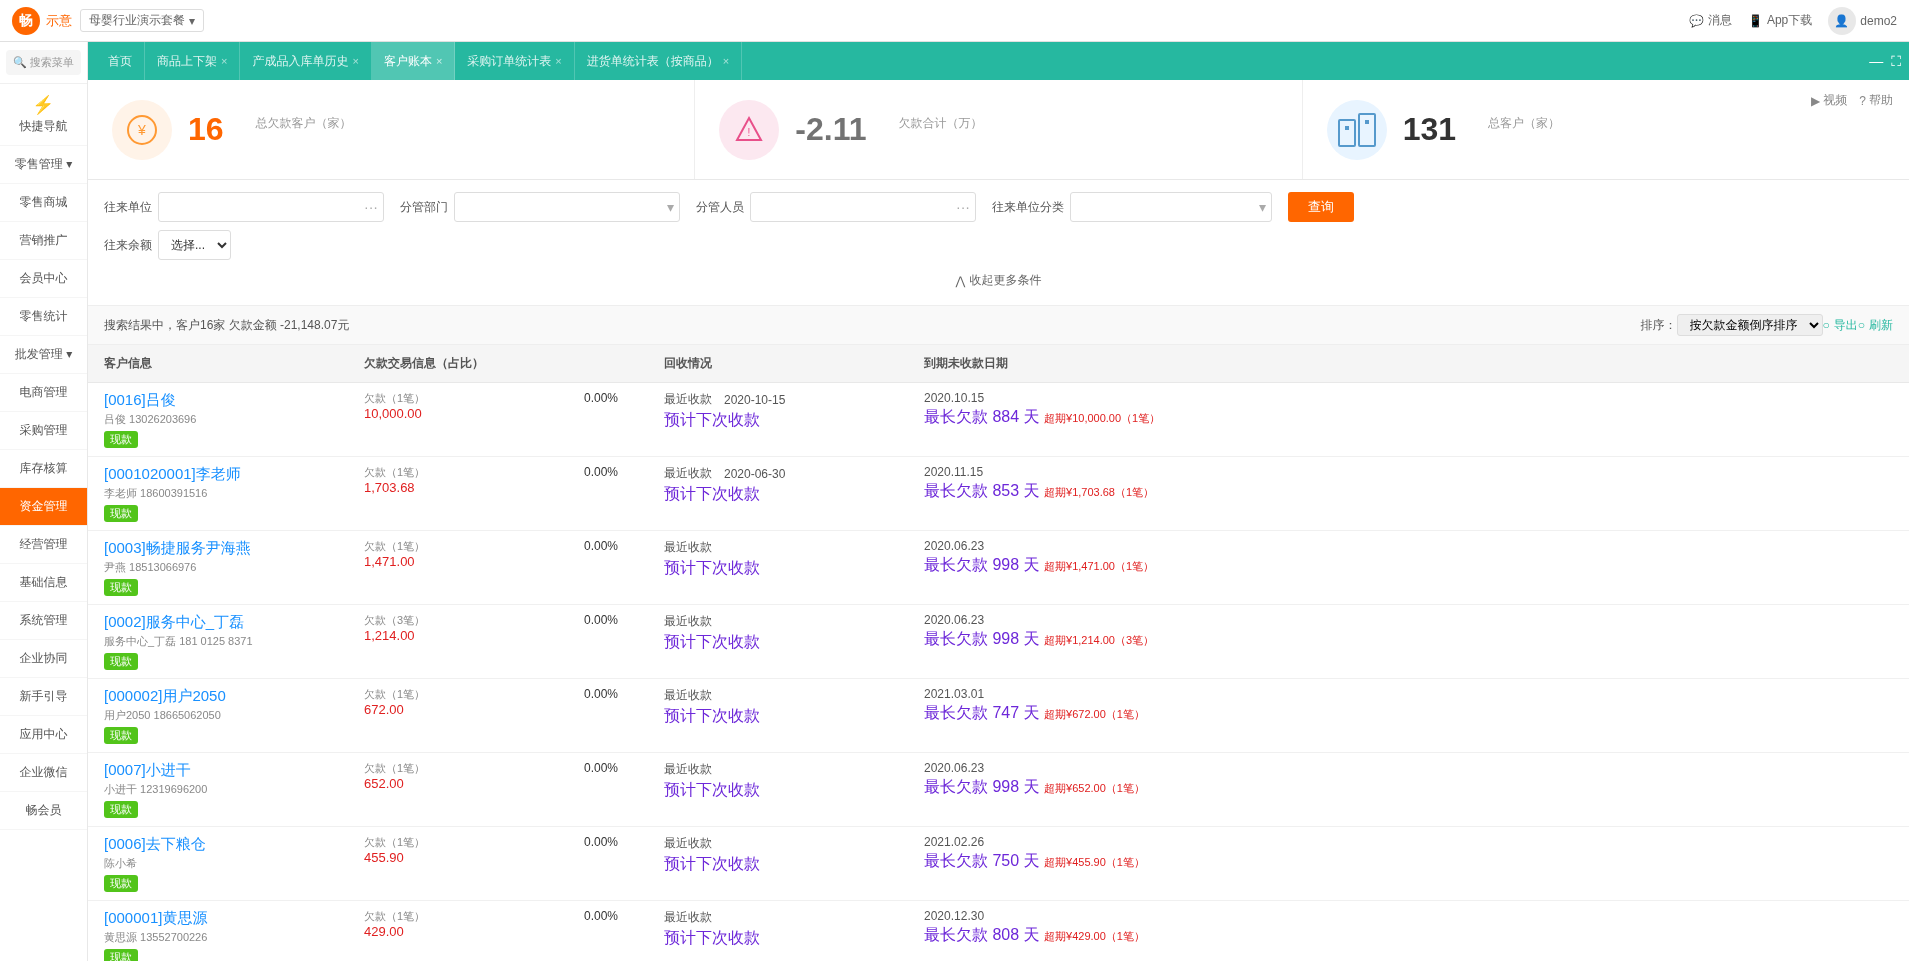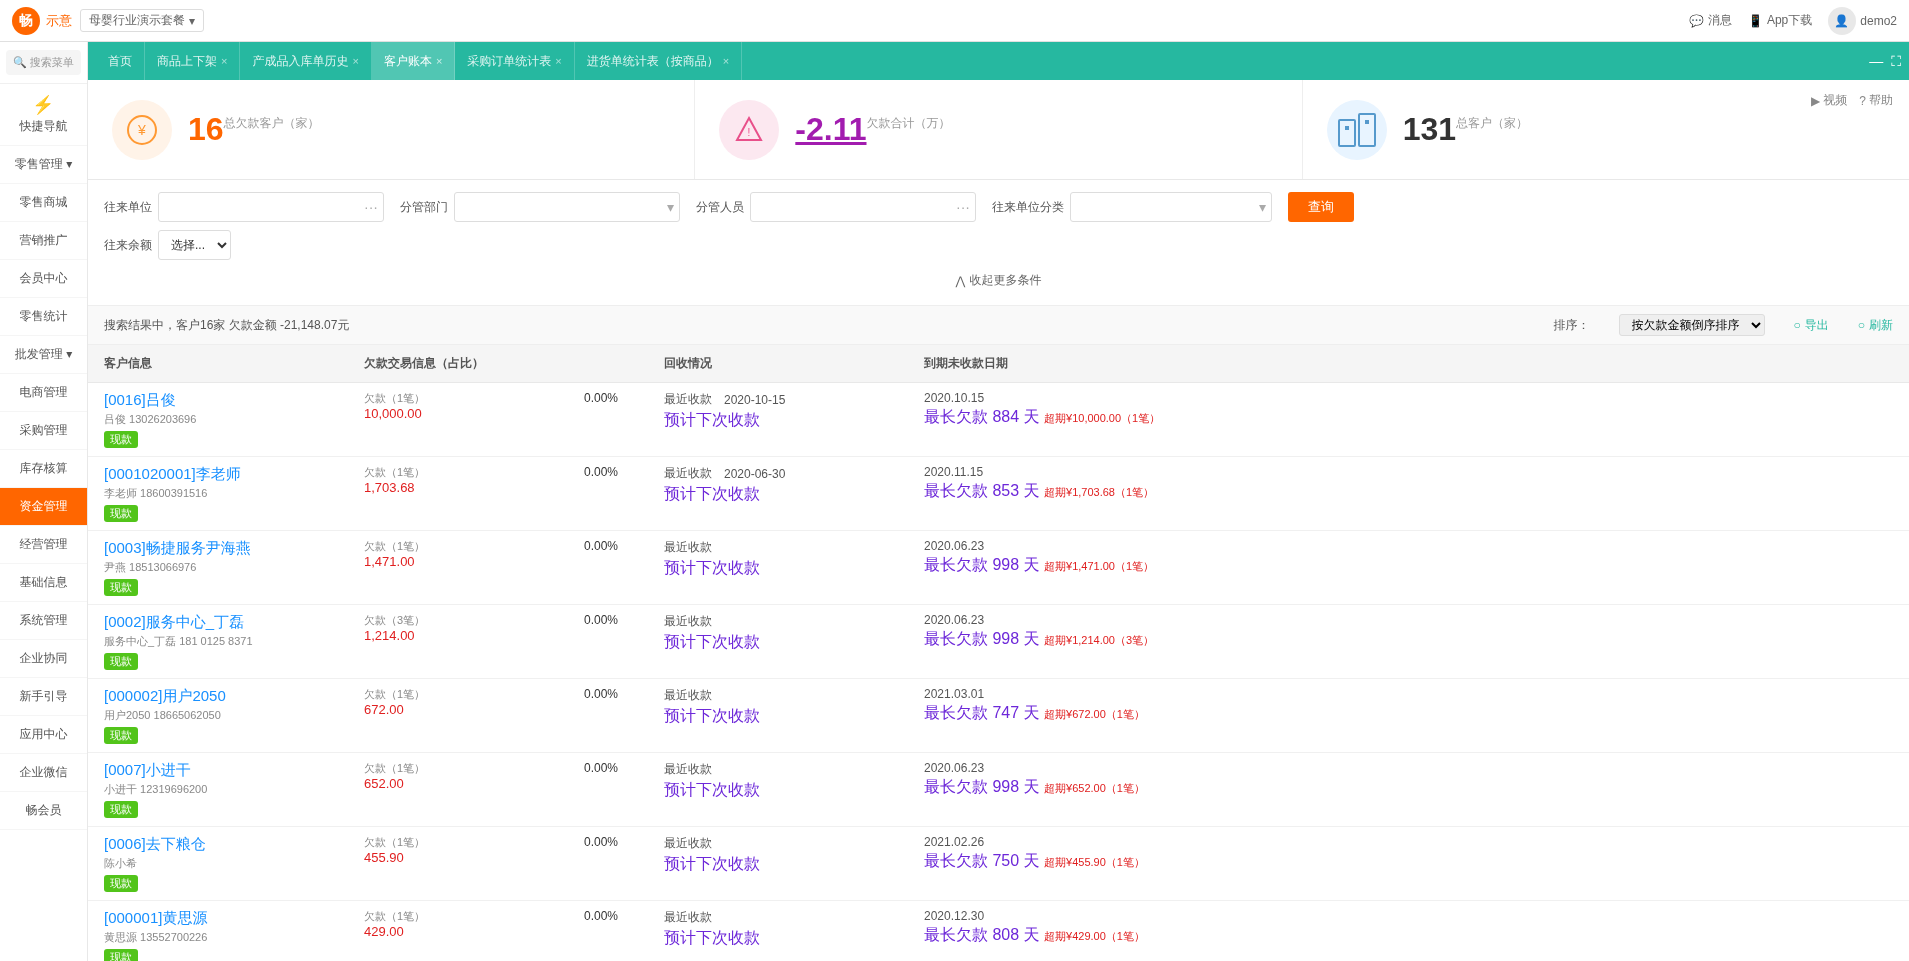--- a/index.html
+++ b/index.html
@@ -63,23 +63,23 @@
       border-right: 1px solid #eee; gap: 16px; position: relative;
     }
     .stat-card:last-child { border-right: none; }
     .stat-icon { width: 60px; height: 60px; border-radius: 50%; display: flex; align-items: center; justify-content: center; font-size: 28px; flex-shrink: 0; }
     .stat-icon.orange { background: #fff3e8; color: #ff9933; }
     .stat-icon.pink { background: #fce8f0; color: #e8508a; }
     .stat-icon.blue { background: #e8f4ff; color: #5599cc; }
     .stat-text { display: flex; flex-direction: row; }
     .stat-num { font-size: 32px; font-weight: bold; }
     .stat-num.orange { color: #ff6600; }
-    .stat-num.red { color: #a21caf; text-decoration: underline; }
+    .stat-num.red { color: #737373; }
     .stat-num.dark { color: #333; font-weight: 900; }
-    .stat-label { font-size: 12px; color: #999; margin-top: 4px; }
+    .stat-label { font-size: 12px; color: #999; margin-top: 4px; margin-left: 32px; }
     .stat-card-actions { position: absolute; top: 12px; right: 16px; display: flex; gap: 12px; font-size: 12px; color: #666; }
 
     
     .filter-area { background: #fff; padding: 12px 16px; border-bottom: 1px solid #eee; }
     .filter-row { display: flex; align-items: center; gap: 16px; margin-bottom: 8px; flex-wrap: wrap; }
     .filter-item { display: flex; align-items: center; gap: 6px; flex: 1; min-width: 200px; max-width: 280px; }
     .filter-label { font-size: 12px; color: #555; white-space: nowrap; }
     .filter-input {
       flex: 1; height: 30px; border: 1px solid #ddd; border-radius: 3px;
       padding: 0 8px; font-size: 12px; color: #333; background: #fff;
@@ -89,21 +89,21 @@
     .filter-input-with-icon .icon-r { position: absolute; right: 6px; top: 50%; transform: translateY(-50%); color: #aaa; font-size: 14px; cursor: pointer; }
     .filter-select { flex: 1; height: 30px; border: 1px solid #ddd; border-radius: 3px; padding: 0 8px; font-size: 12px; color: #333; background: #fff; }
     .search-btn { background: #ff6600; color: #fff; border: none; border-radius: 3px; padding: 0 20px; height: 30px; cursor: pointer; font-size: 13px; white-space: nowrap; }
     .collapse-btn { display: flex; align-items: center; justify-content: center; gap: 4px; font-size: 12px; color: #666; cursor: pointer; padding: 4px 0; }
 
     
     .results-bar {
       display: flex; align-items: center; justify-content: space-between;
       padding: 8px 16px; background: #f9f9f9; border-bottom: 1px solid #eee; font-size: 12px; color: #555;
     }
-    .results-bar-right { display: flex; align-items: center; gap: 29px; justify-content: flex-end; }
+    .results-bar-right { display: flex; align-items: center; gap: 0; justify-content: flex-end; }
     .sort-select { border: 1px solid #ddd; border-radius: 3px; padding: 2px 8px; font-size: 12px; }
     .action-btn { display: flex; align-items: center; gap: 4px; cursor: pointer; color: #26b8a0; font-size: 12px; }
 
     
     .customer-table { width: 100%; border-collapse: collapse; background: #fff; }
     .customer-table th {
       background: #f5f5f5; padding: 10px 16px; font-size: 12px; font-weight: 600; color: #555;
       border-bottom: 1px solid #e8e8e8; text-align: left;
     }
     .customer-table td { padding: 8px 16px; border-bottom: 1px solid #f0f0f0; font-size: 12px; vertical-align: top; }

